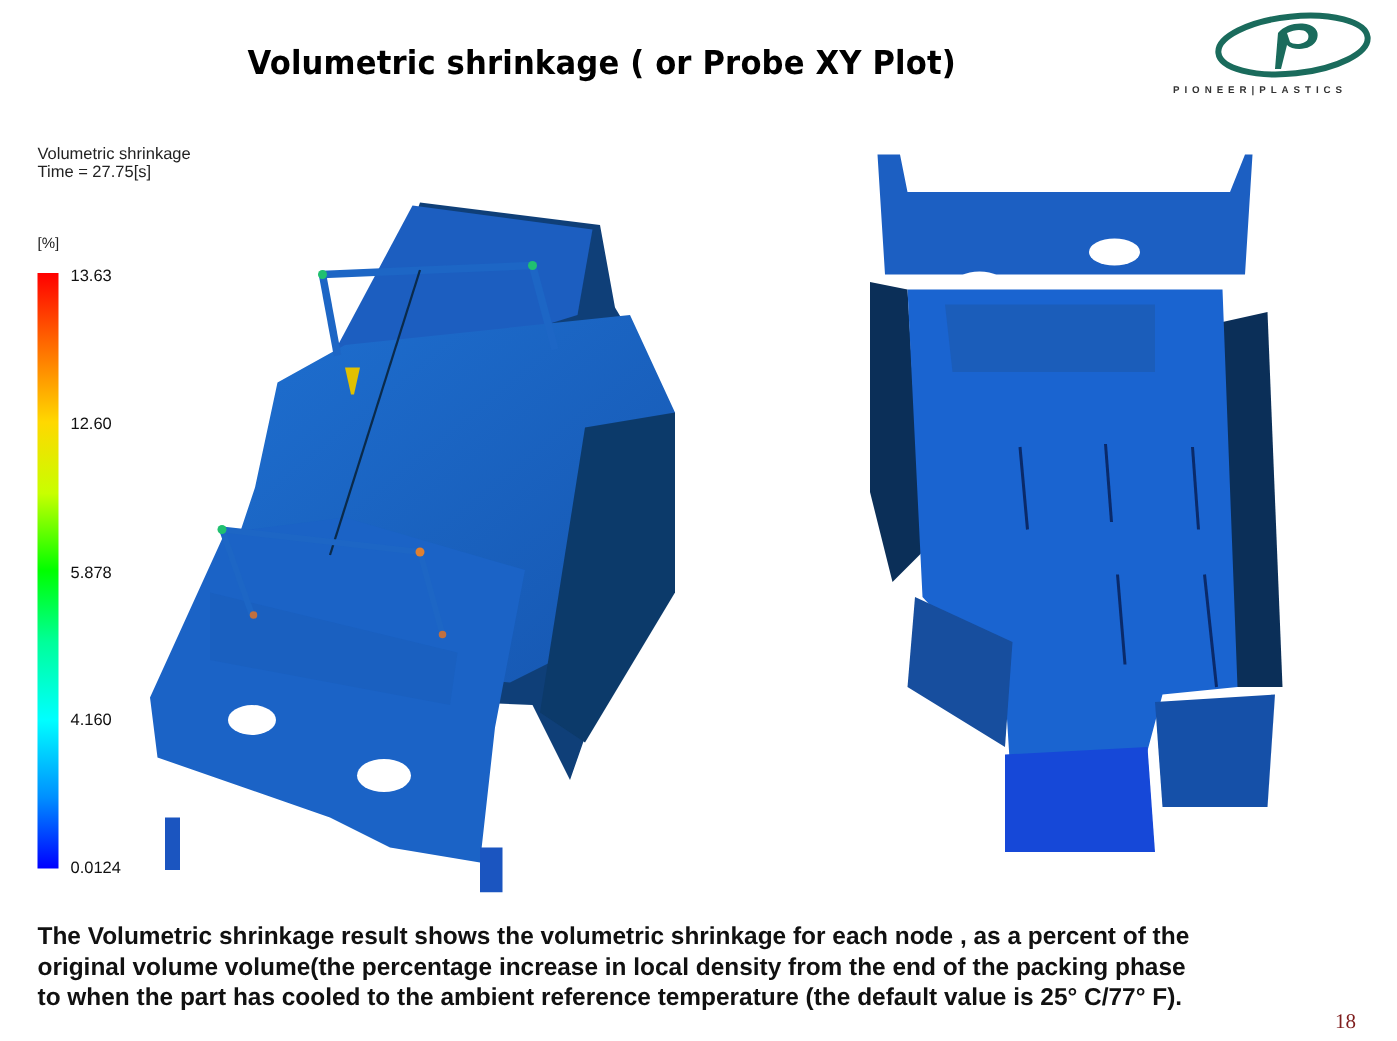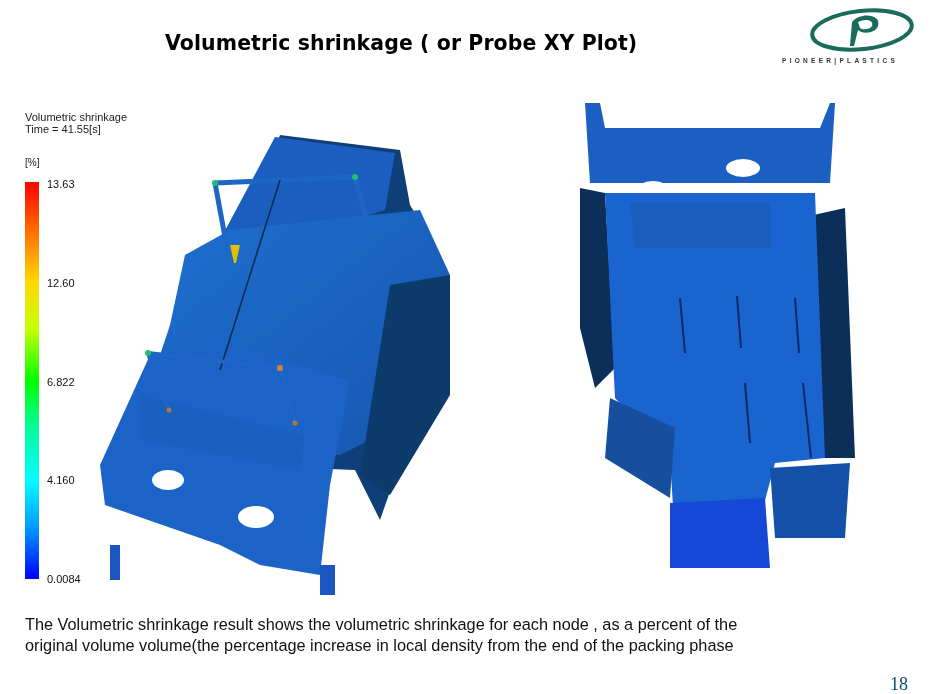--- a/index.html
+++ b/index.html
@@ -2,53 +2,53 @@
 <html><head>
 <meta charset="utf-8">
 <style>
   html, body { margin:0; padding:0; }
   body { width:931px; height:694px; background:#ffffff; position:relative; overflow:hidden;
          font-family:"Liberation Sans", sans-serif; color:#000; }
   .title { position:absolute; left:165px; top:30px; font-size:22px; font-weight:bold; letter-spacing:0.1px; white-space:nowrap;
            font-family:"DejaVu Sans", sans-serif; transform:scaleX(0.93); transform-origin:left top; }
   .logo { position:absolute; left:790px; top:0; width:141px; height:70px; }
   .logo-text { position:absolute; left:782px; top:57px; font-size:6.5px; letter-spacing:3.3px; color:#333; white-space:nowrap; font-weight:bold; }
-  .legend-title { position:absolute; left:25px; top:111px; font-size:11px; line-height:12px; color:#222; }
+  .legend-title { position:absolute; left:25px; top:97px; font-size:11px; line-height:12px; color:#222; }
   .legend-unit { position:absolute; left:25px; top:157px; font-size:10px; color:#222; }
   .colorbar { position:absolute; left:25px; top:182px; width:14px; height:397px;
     background:linear-gradient(to bottom,#ff0000 0%,#ff6a00 12%,#ffd800 25%,#c8ff00 37%,#00ff00 50%,#00ff9a 62%,#00ffff 75%,#0090ff 88%,#0000ff 100%); }
   .tick { position:absolute; left:47px; font-size:11px; color:#111;text-align:center; }
   .model { position:absolute; }
-  .body-text { position:absolute; left:25px; top:614px; font-size:16.3px; line-height:20.5px; color:#111; width:880px; }
+  .body-text { position:absolute; left:25px; top:614px; font-size:16.3px; line-height:20.5px; color:#111; width:880px;font-weight:bold; }
   .body-text div { white-space:nowrap; }
-  .page-num { position:absolute; left:890px; top:674px; font-size:18px; color:#0c4a6e; font-family:"Liberation Serif", serif; }
+  .page-num { position:absolute; left:890px; top:674px; font-size:14px; color:#7f1d1d; font-family:"Liberation Serif", serif; }
 </style>
 </head>
 <body>
 
 <div class="title">Volumetric shrinkage ( or Probe XY Plot)</div>
 
 <svg class="logo" viewBox="0 0 141 70">
   <ellipse cx="72" cy="30" rx="50" ry="19" fill="none" stroke="#1a6b5c" stroke-width="4" transform="rotate(-6 72 30)"></ellipse>
   <path d="M62 22 C70 12,92 14,88 26 C85 34,72 34,68 30 L64 46 L60 46 Z" fill="#1a6b5c"></path>
   <path d="M68 22 C76 18,84 20,82 26 C80 30,72 30,70 28 Z" fill="#ffffff"></path>
 </svg>
 <div class="logo-text">PIONEER|PLASTICS</div>
 
 <div class="legend-title">
   <div>Volumetric shrinkage</div>
-  <div>Time = 41.55[s]</div>
+  <div>Time = 27.75[s]</div>
 </div>
 <div class="legend-unit">[%]</div>
 <div class="colorbar"></div>
 <div class="tick" style="top:178px">13.63</div>
 <div class="tick" style="top:277px">12.60</div>
-<div class="tick" style="top:376px">6.822</div>
+<div class="tick" style="top:376px">5.878</div>
 <div class="tick" style="top:474px">4.160</div>
-<div class="tick" style="top:573px">0.0084</div>
+<div class="tick" style="top:573px">0.0124</div>
 
 <svg class="model" style="left:90px;top:125px" width="380" height="470" viewBox="0 0 380 470">
   <defs>
     <linearGradient id="gA" x1="0" y1="0" x2="1" y2="1">
       <stop offset="0" stop-color="#1e6fd0"></stop>
         <stop offset="1" stop-color="#1656b0"></stop>
     </linearGradient>
   </defs>
   <polygon points="190,10 310,25 320,80 335,105 360,195 290,395 265,345 140,340 95,230 140,150" fill="#0f3f78"></polygon>
   <polygon points="185,12 305,28 295,85 150,130 130,115" fill="#1c5ec0"></polygon>
@@ -90,15 +90,16 @@
   <line x1="105" y1="200" x2="110" y2="255" stroke="#0a2a6a" stroke-width="2"></line>
   <line x1="162" y1="198" x2="166" y2="250" stroke="#0a2a6a" stroke-width="2"></line>
   <line x1="220" y1="200" x2="224" y2="255" stroke="#0a2a6a" stroke-width="2"></line>
   <line x1="170" y1="285" x2="175" y2="345" stroke="#0a2a6a" stroke-width="2"></line>
   <line x1="228" y1="285" x2="236" y2="360" stroke="#0a2a6a" stroke-width="2"></line>
 </svg>
 
 <div class="body-text">
   <div>The Volumetric shrinkage result shows the volumetric shrinkage for each node , as a percent of the</div>
   <div>original volume volume(the percentage increase in local density from the end of the packing phase</div>
+  <div>to when the part has cooled to the ambient reference temperature (the default value is 25°  C/77°  F).</div>
 </div>
 
 <div class="page-num">18</div>
 
 </body></html>

